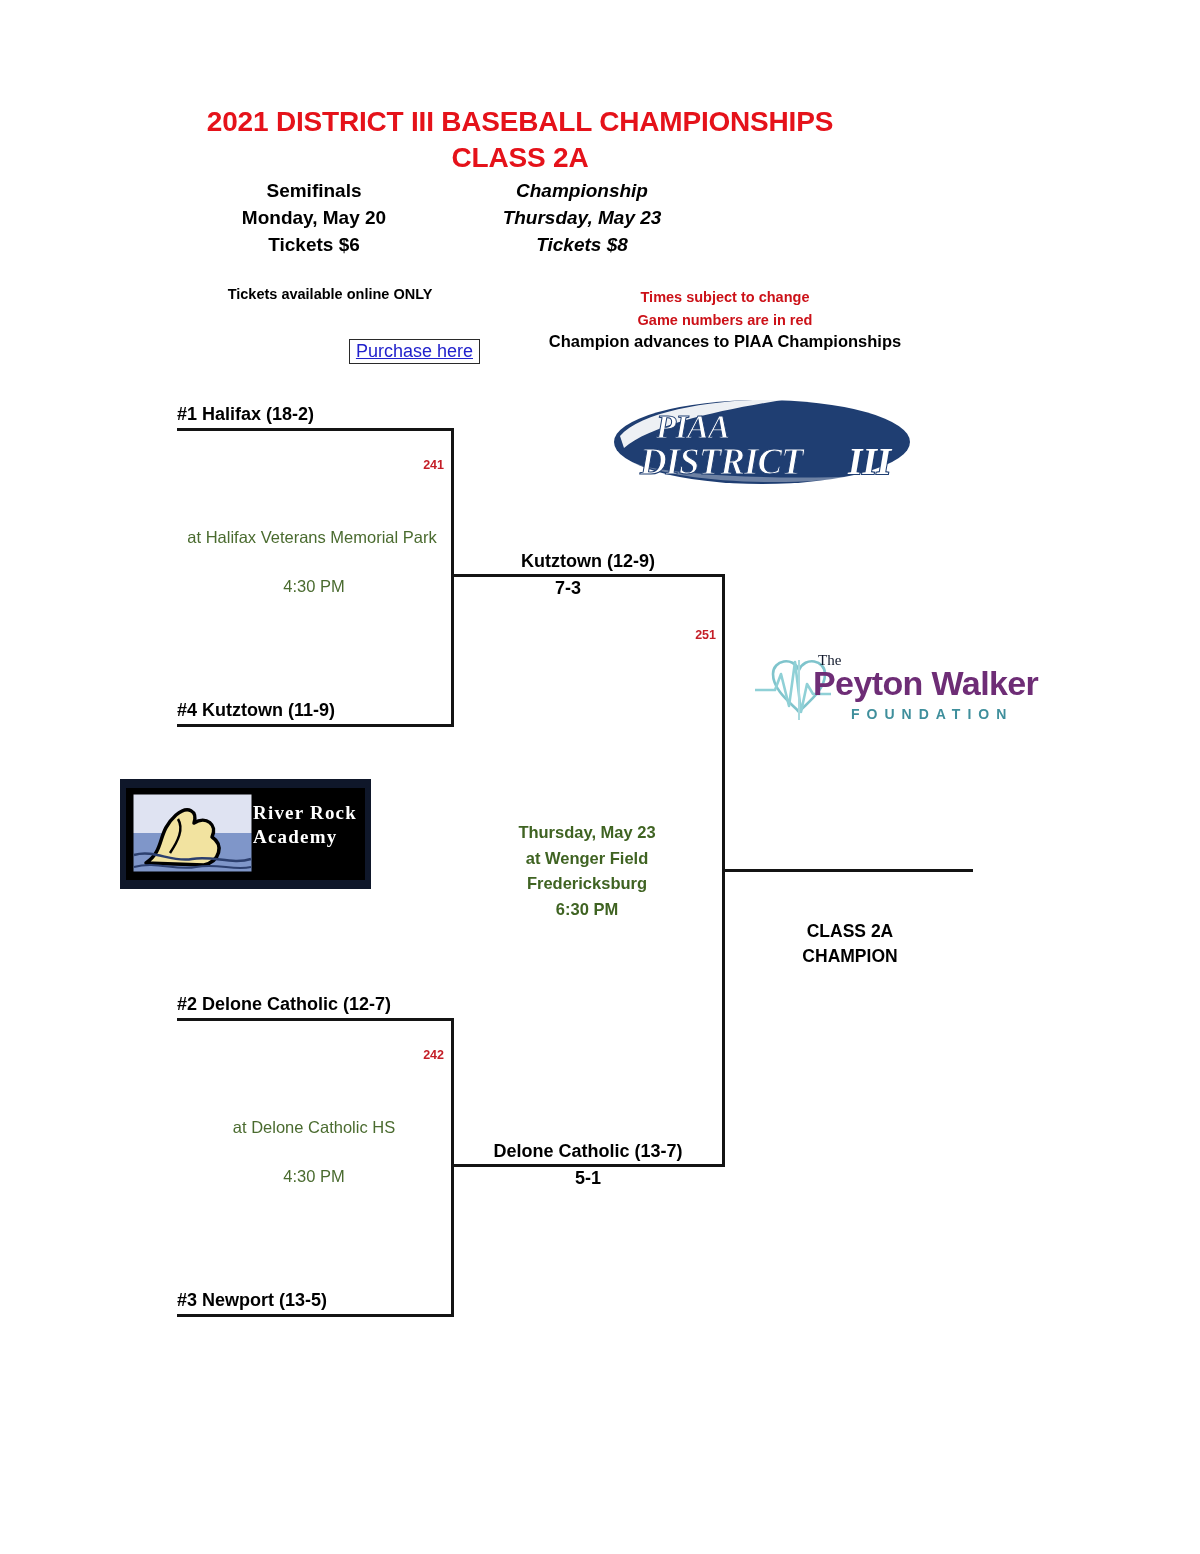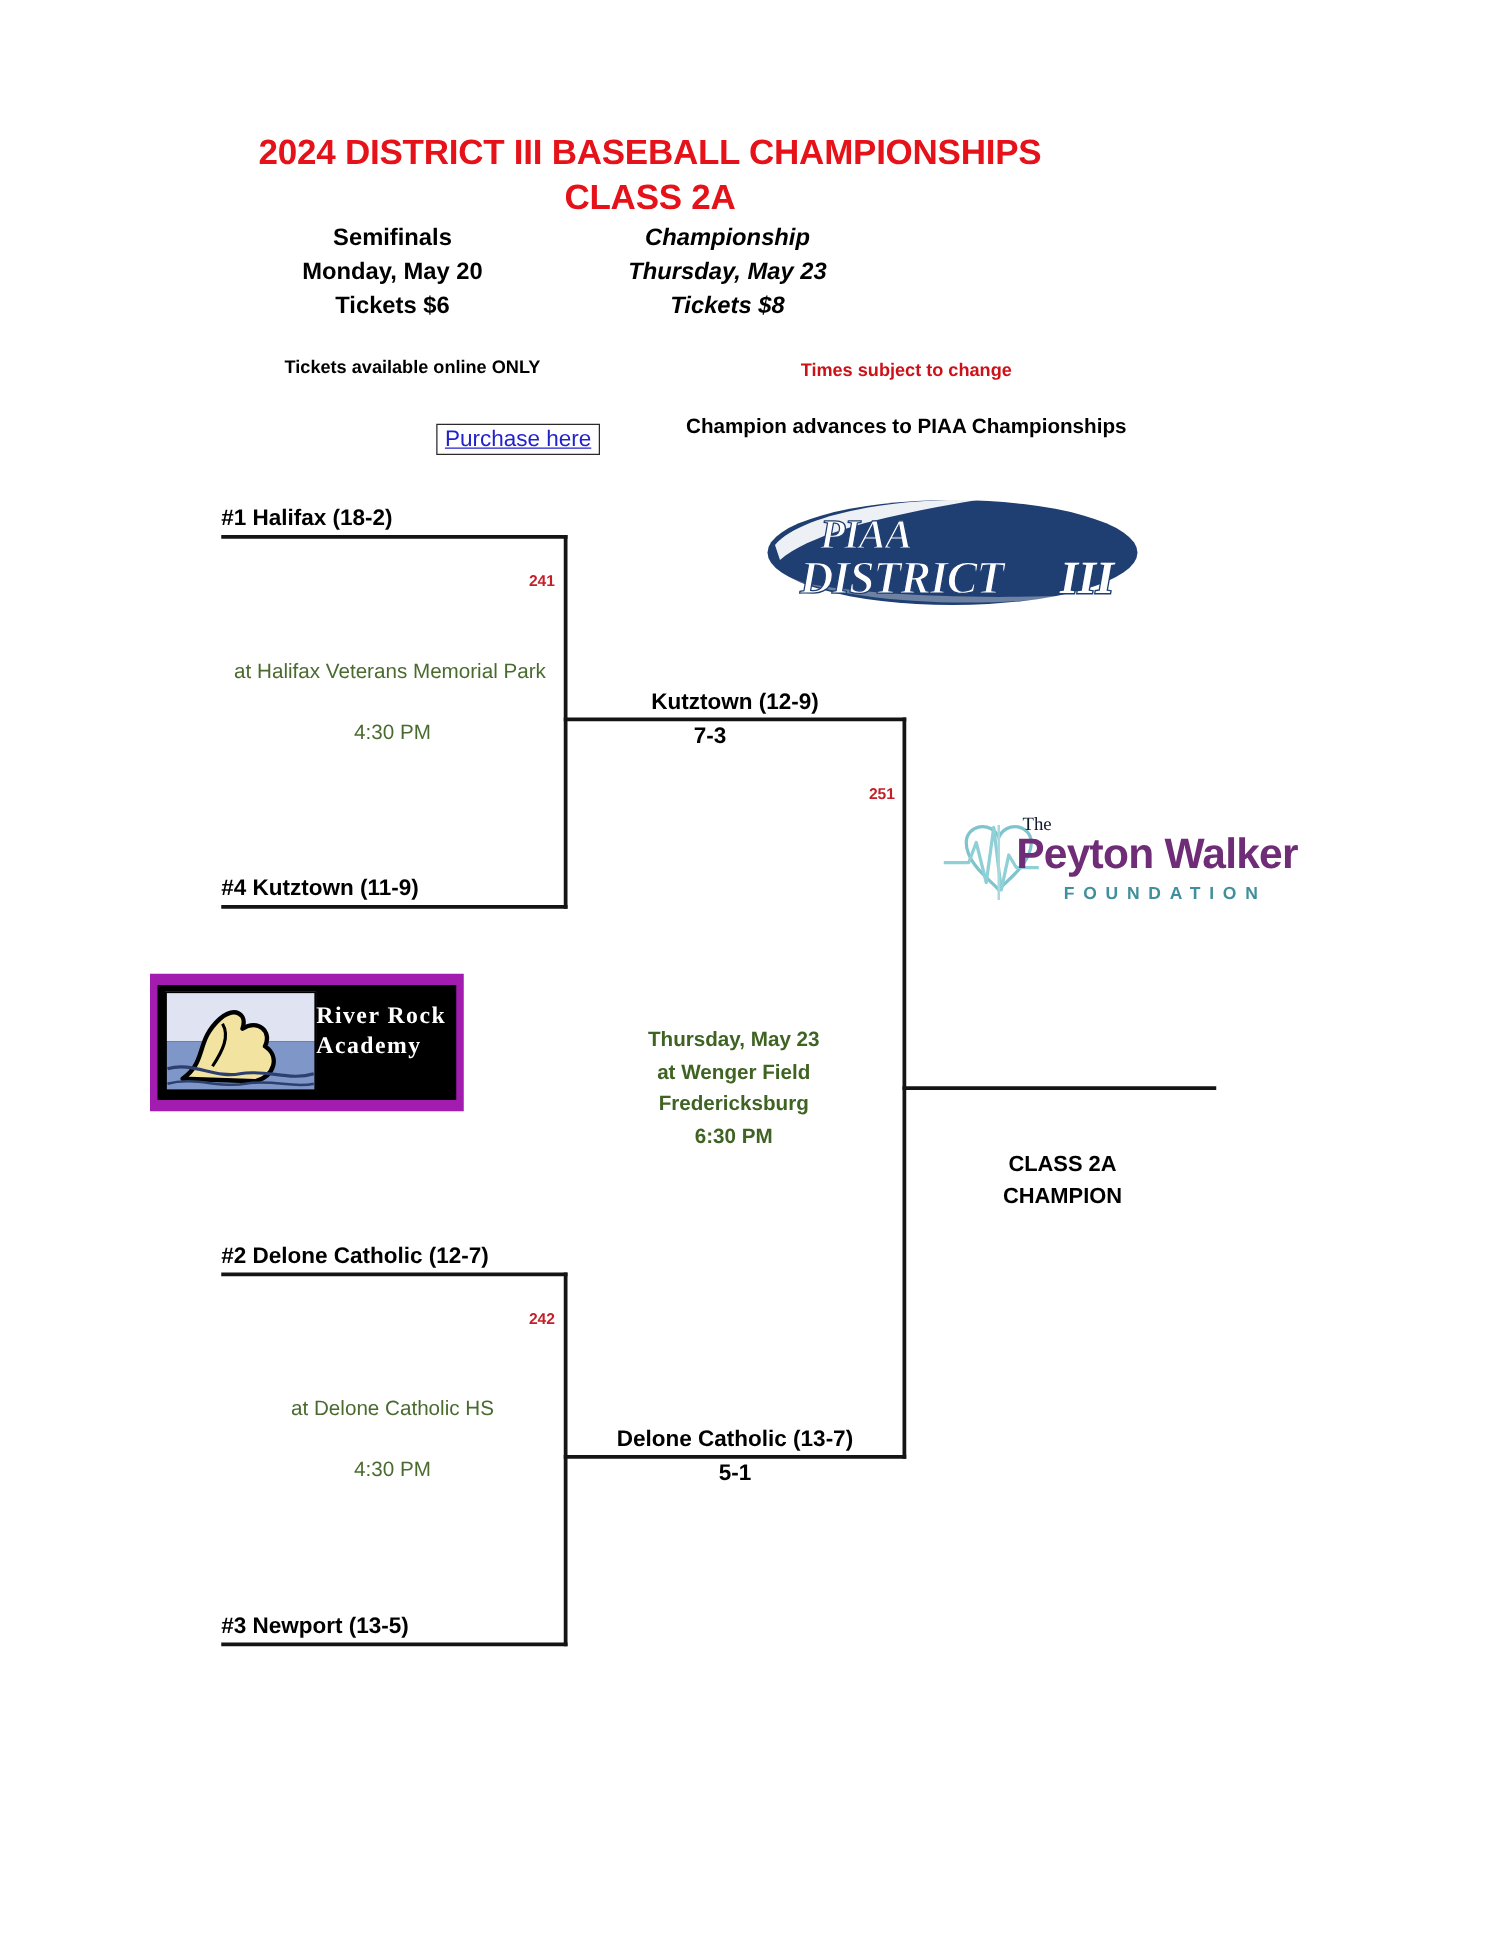--- a/index.html
+++ b/index.html
@@ -169,21 +169,21 @@
     font-weight: bold;
     color: #3f8f9c;
     letter-spacing: 7px;
     white-space: nowrap;
   }
 
   
   #rr-logo {
     left: 120px; top: 779px;
     width: 251px; height: 110px;
-    background: #a21caf;
+    background: #0f172a;
     box-sizing: border-box;
   }
   .rr-black {
     position: absolute;
     left: 6px; top: 9px;
     width: 239px; height: 92px;
     background: #000000;
   }
   .rr-pic {
     position: absolute;
@@ -200,21 +200,21 @@
     line-height: 24px;
     letter-spacing: 1.2px;
     white-space: nowrap;
   }
 </style>
 </head>
 <body>
 
 <div id="page">
 
-  <div class="abs title-line" id="title-main">2024 DISTRICT III BASEBALL CHAMPIONSHIPS</div>
+  <div class="abs title-line" id="title-main">2021 DISTRICT III BASEBALL CHAMPIONSHIPS</div>
   <div class="abs title-line" id="title-sub">CLASS 2A</div>
 
   <div class="abs col-head" id="semifinals-block">
     <div>Semifinals</div>
     <div>Monday, May 20</div>
     <div>Tickets $6</div>
   </div>
 
   <div class="abs col-head" id="championship-block">
     <div>Championship</div>
@@ -222,20 +222,21 @@
     <div>Tickets $8</div>
   </div>
 
   <div class="abs" id="tickets-note">Tickets available online ONLY</div>
   <div class="abs" id="purchase-wrap">
     <a id="purchase-link" href="#">Purchase here</a>
   </div>
 
   <div class="abs" id="red-notes">
     <div>Times subject to change</div>
+    <div>Game numbers are in red</div>
   </div>
   <div class="abs" id="champ-advance">Champion advances to PIAA Championships</div>
 
   <div class="abs" id="piaa-logo">
     <svg width="312" height="92" viewBox="0 0 312 92" xmlns="http://www.w3.org/2000/svg">
       <ellipse cx="150" cy="46" rx="148" ry="42" fill="#1f3e72"></ellipse>
       <path d="M8 40 C 30 14, 110 2, 170 4 C 110 14, 40 28, 12 52 Z" fill="#ffffff" opacity="0.92"></path>
       <path d="M16 64 C 60 86, 170 92, 250 80 C 170 84, 70 80, 20 68 Z" fill="#ffffff" opacity="0.35"></path>
       <text x="44" y="42" font-family="'Liberation Serif', serif" font-size="33" font-weight="bold" font-style="italic" fill="#ffffff" stroke="#1f3e72" stroke-width="1" letter-spacing="-1">PIAA</text>
       <text x="28" y="78" font-family="'Liberation Serif', serif" font-size="37" font-weight="bold" font-style="italic" fill="#ffffff" stroke="#1f3e72" stroke-width="1" letter-spacing="-1">DISTRICT</text>

